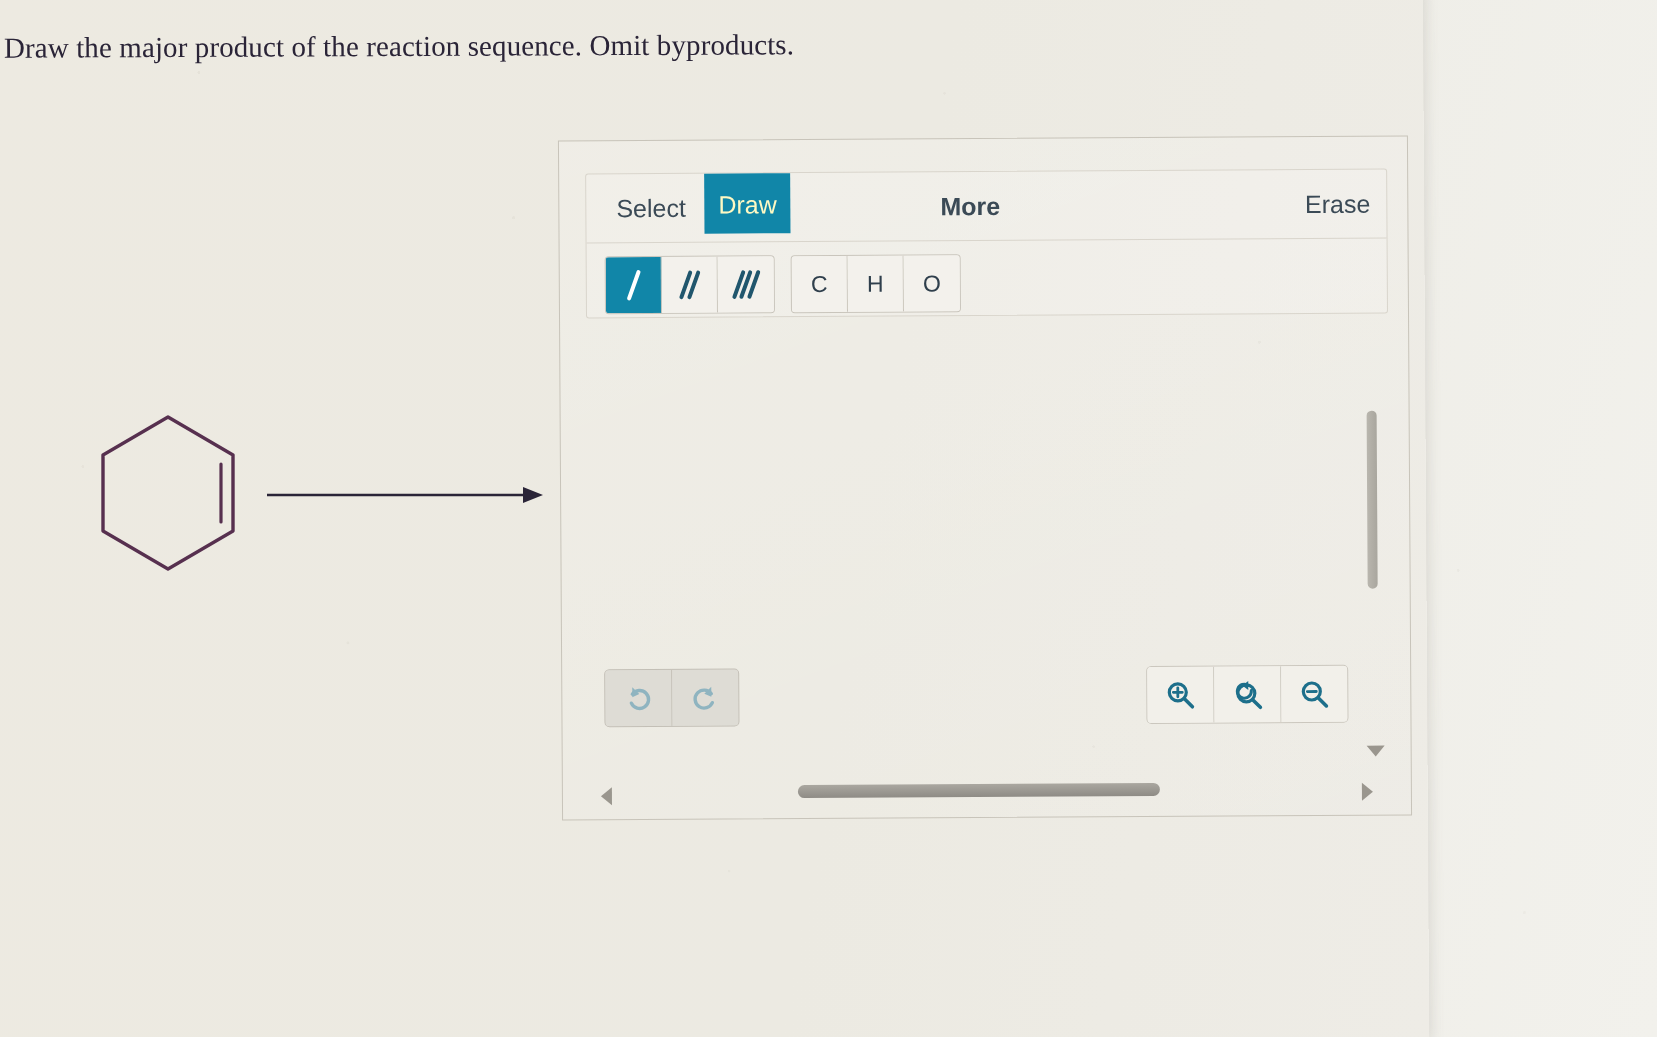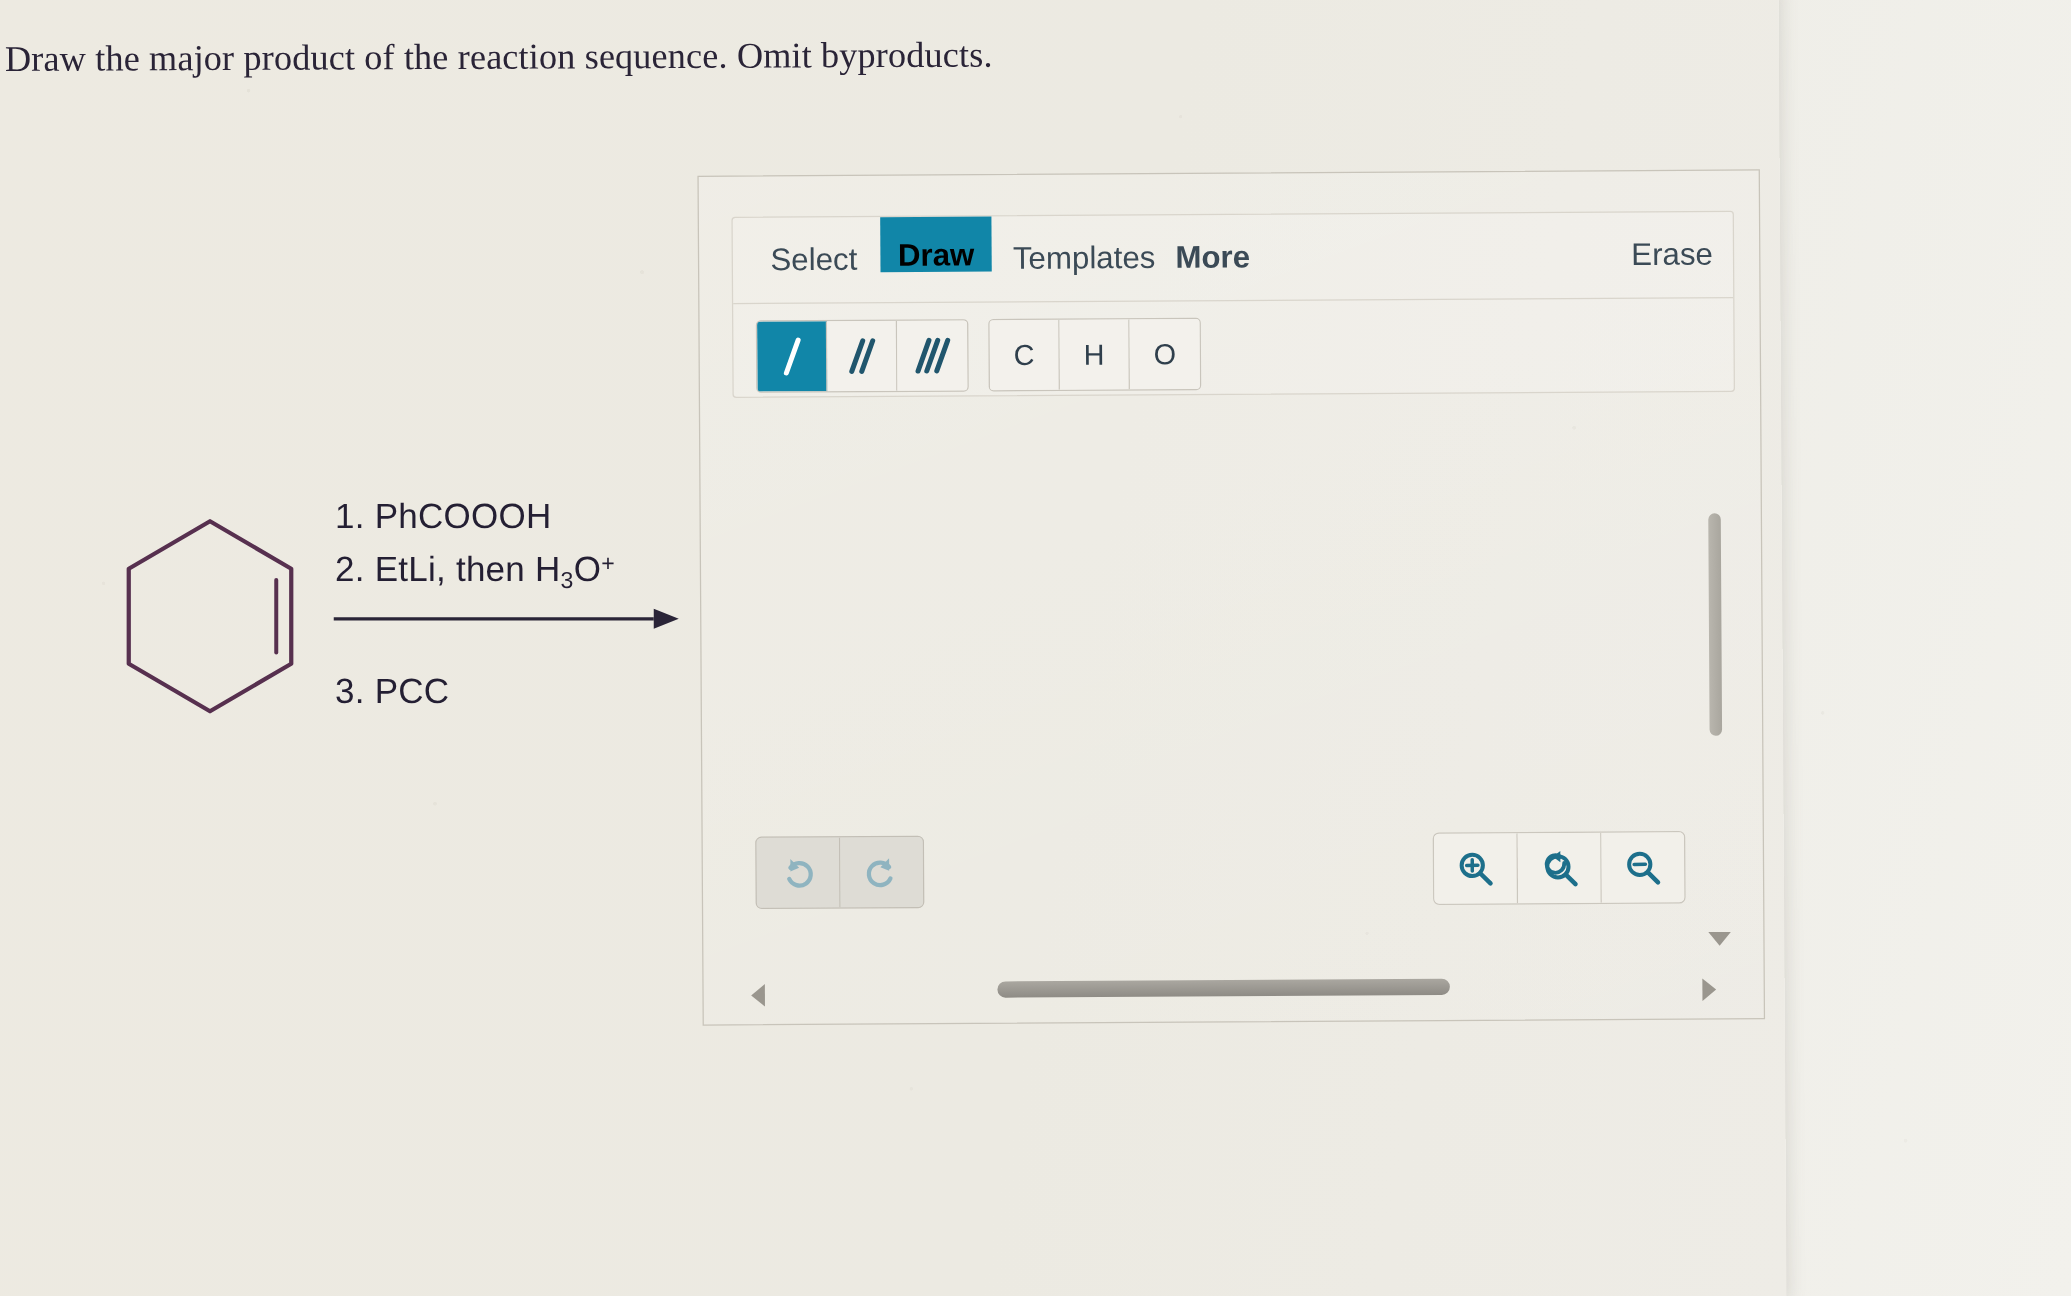--- a/index.html
+++ b/index.html
@@ -134,24 +134,24 @@
     height: 52px;
     line-height: 52px;
     font-size: 25px;
     color: #3b4a56;
     padding: 0 14px;
     box-sizing: border-box;
     white-space: nowrap;
   }
   .tab.active {
     background: #1186a8;
-    color: #000000;
-    font-weight: bold;
+    color: #fef9c3;
+    font-weight: normal;
     top: 0;
-    height: 44px;
+    height: 60px;
     line-height: 62px;
   }
   #tab-select    { left: 16px; }
   #tab-draw      { left: 118px; }
   #tab-templates { left: 210px; }
   #tab-more      { left: 340px; font-weight: bold; }
   #erase-button {
     position: absolute;
     right: 16px;
     top: 10px;
@@ -332,40 +332,34 @@
 
 <div id="prompt">Draw the major product of the reaction sequence. Omit byproducts.</div>
 
 <div id="scheme">
 
   <svg id="structure-svg" width="180" height="190" viewBox="0 0 180 190">
     <polygon points="90,12 155,50 155,126 90,164 25,126 25,50" fill="none" stroke="#57304f" stroke-width="3.4" stroke-linejoin="round"></polygon>
     <line x1="143" y1="59" x2="143" y2="117" stroke="#57304f" stroke-width="3.2" stroke-linecap="round"></line>
   </svg>
 
-  <div id="conditions">
-    <div class="cond-line">1. PhCOOOH</div>
-    <div class="cond-line"><span>2. EtLi, then H</span><sub>3</sub><span>O</span><sup>+</sup></div>
-    <div class="cond-below">3. PCC</div>
-  </div>
 
   <svg id="arrow-svg" width="280" height="30" viewBox="0 0 280 30">
     <line x1="2" y1="15" x2="258" y2="15" stroke="#2a2437" stroke-width="2.6"></line>
     <polygon points="258,7 278,15 258,23" fill="#2a2437"></polygon>
   </svg>
 </div>
 
 <div id="editor">
 
   <div id="toolbar-card">
 
     <div id="tab-row">
       <div class="tab" id="tab-select">Select</div>
       <div class="tab active" id="tab-draw">Draw</div>
-      <div class="tab" id="tab-templates">Templates</div>
       <div class="tab" id="tab-more">More</div>
       <div id="erase-button">Erase</div>
     </div>
 
     <div id="tool-row">
 
       <div class="btn-group" id="bond-group">
         <div class="tool-btn selected">
           <span class="bond-stack">
             <span class="bond-line" style="height:32px;"></span>

